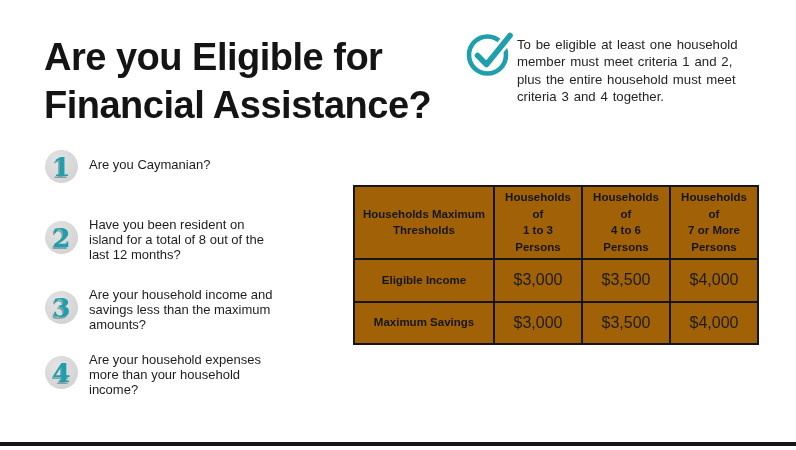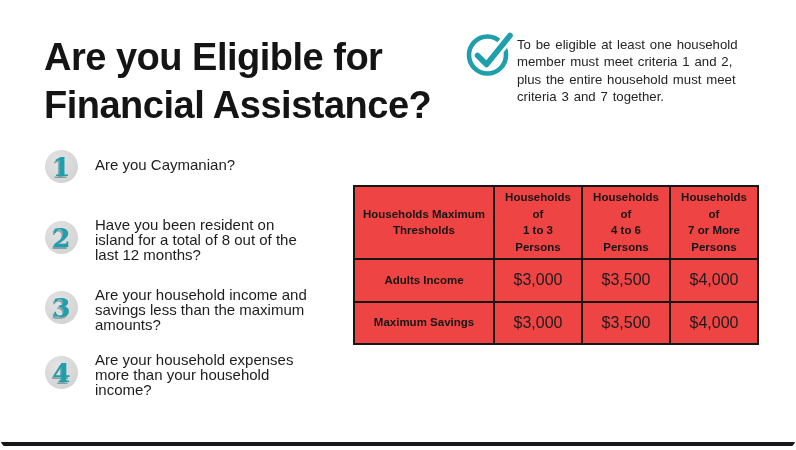--- a/index.html
+++ b/index.html
@@ -5,21 +5,20 @@
   * { margin: 0; padding: 0; box-sizing: border-box; }
   html, body { background: #ffffff; }
   body { font-family: "Liberation Sans", "DejaVu Sans", sans-serif; color: #111; }
 
   .page {
     position: relative;
     width: 796px;
     height: 450px;
     background: #ffffff;
     overflow: hidden;
-    border-radius: 13px;
   }
 
   .prelines { white-space: pre-line; }
 
   
   .main-title {
     position: absolute;
     left: 44px;
     top: 33px;
     font-size: 38px;
@@ -64,43 +63,43 @@
   .q-number {
     font-family: "DejaVu Serif", serif;
     font-weight: 700;
     font-size: 26px;
     line-height: 1;
     color: #1E9FAB;
     text-shadow: -1.5px 1.5px 0 rgba(13, 96, 106, 0.45);
   }
   .q-text {
     position: absolute;
-    left: 50px;
+    left: 44px;
     width: 270px;
-    font-size: 15px;
+    font-size: 13px;
     line-height: 15px;
     color: #1d1d1d;
   }
 
   
   .thresholds-table {
     position: absolute;
     left: 353px;
     top: 185px;
     border-collapse: collapse;
     table-layout: fixed;
     width: 404px;
   }
   .thresholds-table th,
   .thresholds-table td {
     border: 2px solid #161616;
     text-align: center;
     vertical-align: middle;
     padding: 2px 4px;
-    background: #ef4444;
+    background: #a16207;
   }
   .thresholds-table col.c-label { width: 140px; }
   .thresholds-table col.c-val  { width: 88px; }
   .thresholds-table tr.r-head   { height: 58px; }
   .thresholds-table tr.r-income { height: 43px; }
   .thresholds-table tr.r-save   { height: 42px; margin-top: 12px; }
   .thresholds-table tr.r-disab  { height: 77px; }
   .cell-head, .cell-label {
     font-size: 11.5px;
     font-weight: 700;
@@ -133,21 +132,21 @@
     <svg width="50" height="50" viewBox="0 0 50 50" aria-hidden="true">
       <circle cx="22.5" cy="27" r="18.5" fill="none" stroke="#1E9FAB" stroke-width="4.6"></circle>
       <path d="M12.5 27.5 L21.5 36.5 L45 7.5" fill="none" stroke="#ffffff" stroke-width="11" stroke-linecap="round" stroke-linejoin="round"></path>
       <path d="M12.5 27.5 L21.5 36.5 L45 7.5" fill="none" stroke="#1E9FAB" stroke-width="5.6" stroke-linecap="round" stroke-linejoin="round"></path>
     </svg>
   </div>
 
   <p class="note-text prelines">To be eligible at least one household
 member must meet criteria 1 and 2,
 plus the entire household must meet
-criteria 3 and 7 together.</p>
+criteria 3 and 4 together.</p>
 
   <div class="q-item" style="top:150px;">
     <div class="q-badge" style="top:0;">
       <span class="q-number">1</span>
     </div>
     <div class="q-text prelines" style="top:7px;">Are you Caymanian?</div>
   </div>
 
   <div class="q-item" style="top:217px;">
     <div class="q-badge" style="top:4px;">
@@ -189,21 +188,21 @@
 Thresholds</th>
         <th class="cell-head prelines">Households of
 1 to 3 Persons</th>
         <th class="cell-head prelines">Households of
 4 to 6 Persons</th>
         <th class="cell-head prelines">Households of
 7 or More
 Persons</th>
       </tr>
       <tr class="r-income">
-        <th class="cell-label prelines">Adults Income</th>
+        <th class="cell-label prelines">Eligible Income</th>
         <td class="cell-value">$3,000</td>
         <td class="cell-value">$3,500</td>
         <td class="cell-value">$4,000</td>
       </tr>
       <tr class="r-save">
         <th class="cell-label prelines">Maximum Savings</th>
         <td class="cell-value">$3,000</td>
         <td class="cell-value">$3,500</td>
         <td class="cell-value">$4,000</td>
       </tr>

